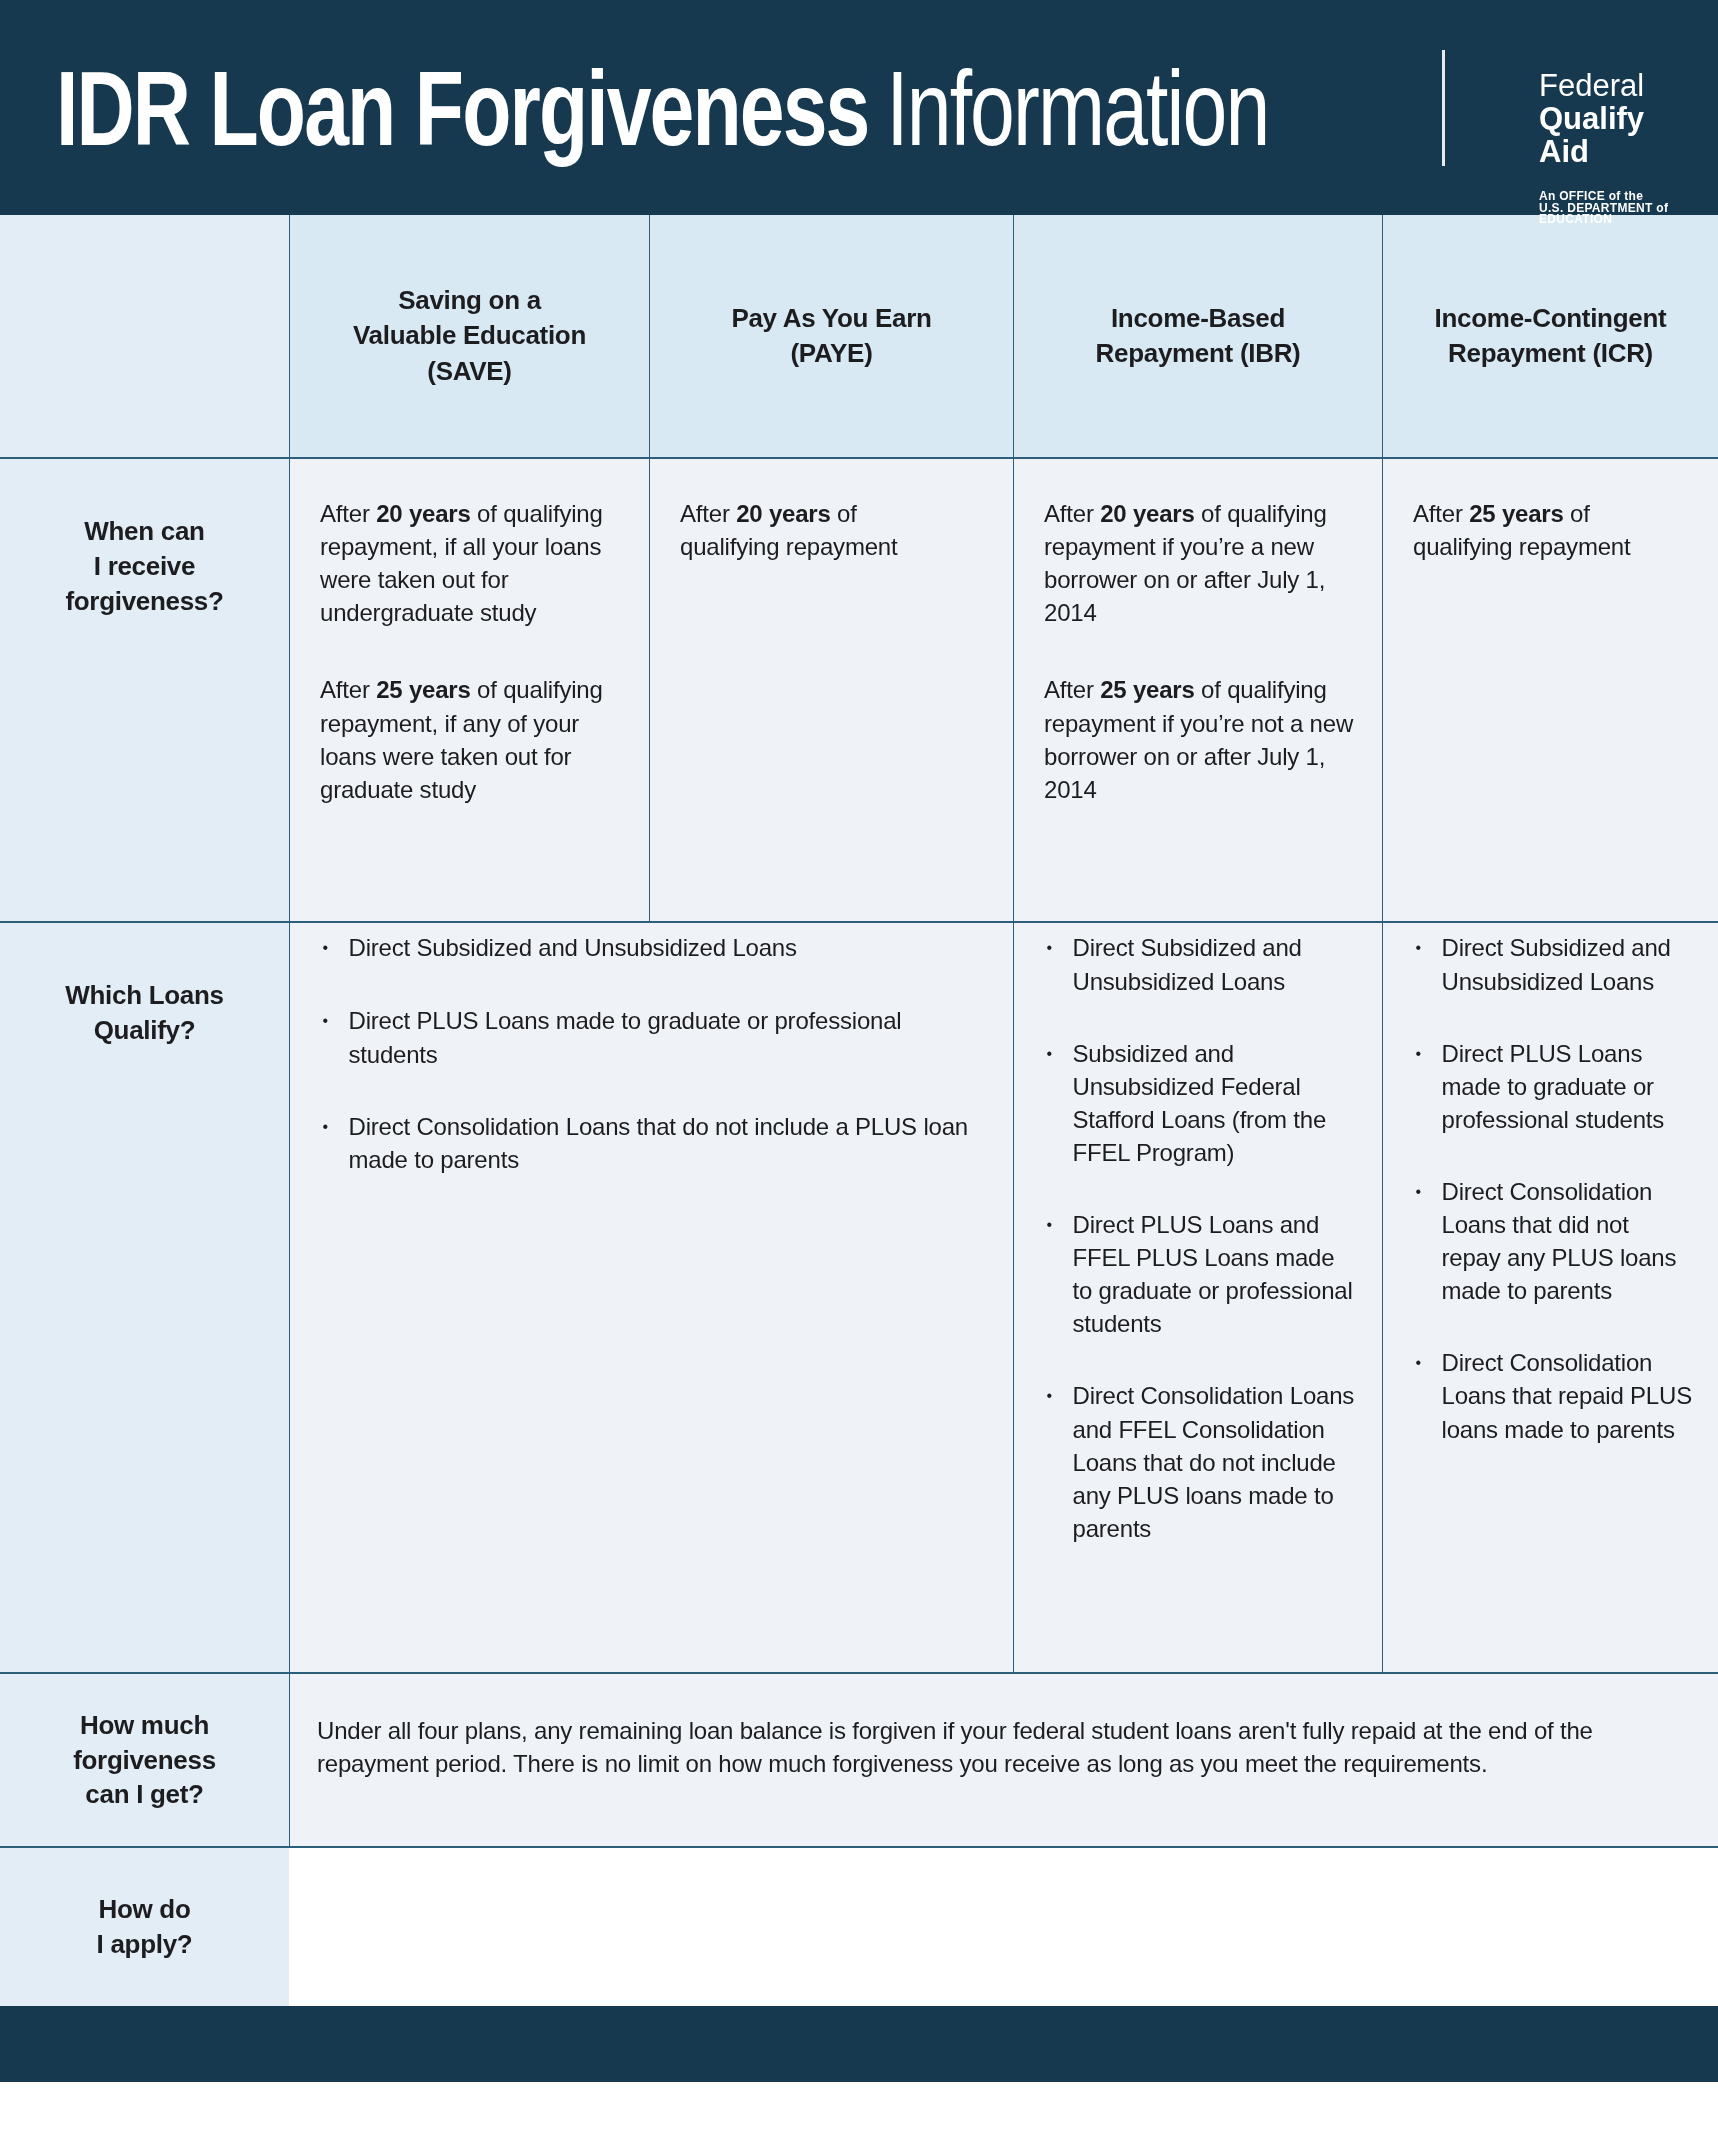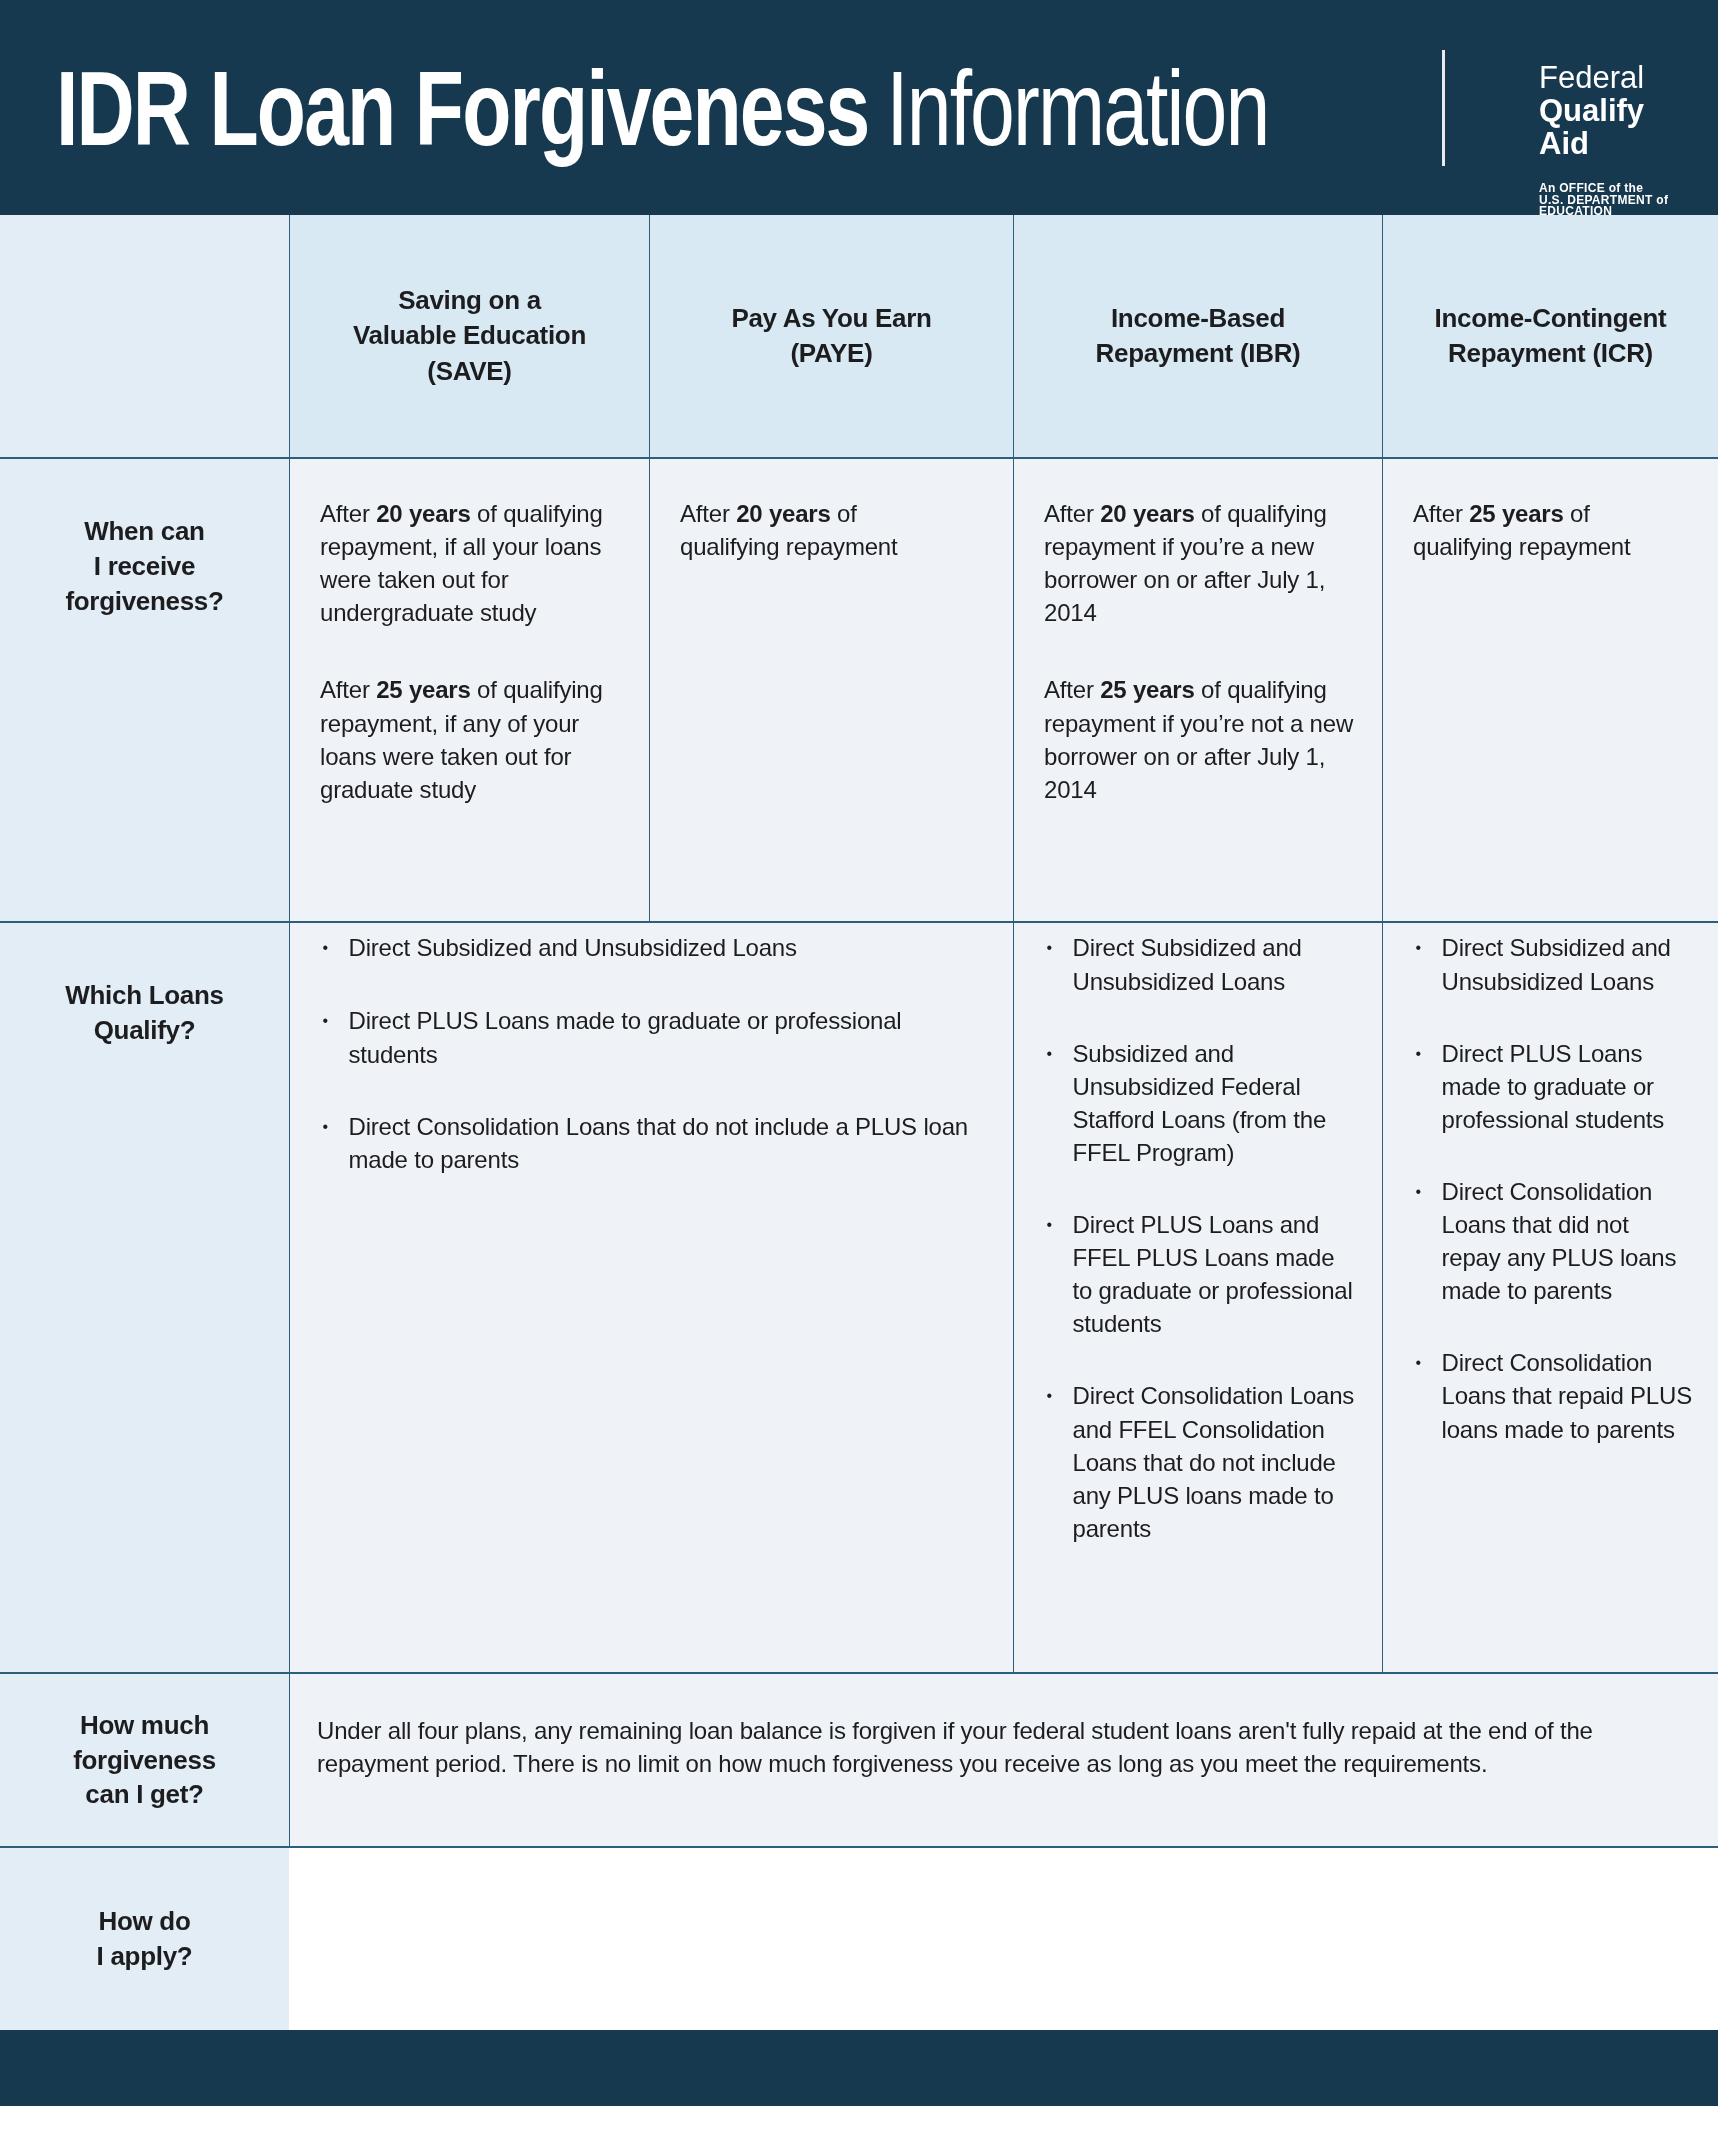--- a/index.html
+++ b/index.html
@@ -40,35 +40,35 @@
   .t-bold{font-weight:700;}
   .t-light{font-weight:400;margin-left:0.22em;}
   .banner-divider{
     position:absolute;
     left:1442px;top:50px;
     width:2.5px;height:116px;
     background:rgba(255,255,255,0.9);
   }
   .logo{
     position:absolute;
-    left:1539px;top:61px;
+    left:1539px;top:69px;
     color:#ffffff;
   }
   .lg{font-size:31px;line-height:33px;font-weight:400;}
   .lgb{font-weight:700;}
   .lgsub{margin-top:23px;font-size:12px;line-height:11.7px;font-weight:700;letter-spacing:0.3px;}
 
   
   .table{width:100%;}
   .row{display:grid;width:100%;}
   .r-head  {grid-template-columns:289px 360px 364px 369px 336px;height:242px;}
   .r-when  {grid-template-columns:289px 360px 364px 369px 336px;height:464px;border-top:2.5px solid var(--line);}
   .r-loans {grid-template-columns:289px 724px 369px 336px;height:751px;border-top:2.5px solid var(--line);}
   .r-amount{grid-template-columns:289px 1430px;height:174px;border-top:2.5px solid var(--line);}
-  .r-apply {grid-template-columns:289px 1430px;height:184px;border-top:2.5px solid var(--line);}
+  .r-apply {grid-template-columns:289px 1430px;height:160px;border-top:2.5px solid var(--line);}
 
   .cell{background:var(--cell);}
   .cell + .cell{border-left:1.7px solid var(--line);}
 
   .lbl{
     background:var(--blue-lbl);
     display:flex;justify-content:center;
     text-align:center;
     font-weight:700;font-size:26px;line-height:1.34;
     letter-spacing:-0.3px;

